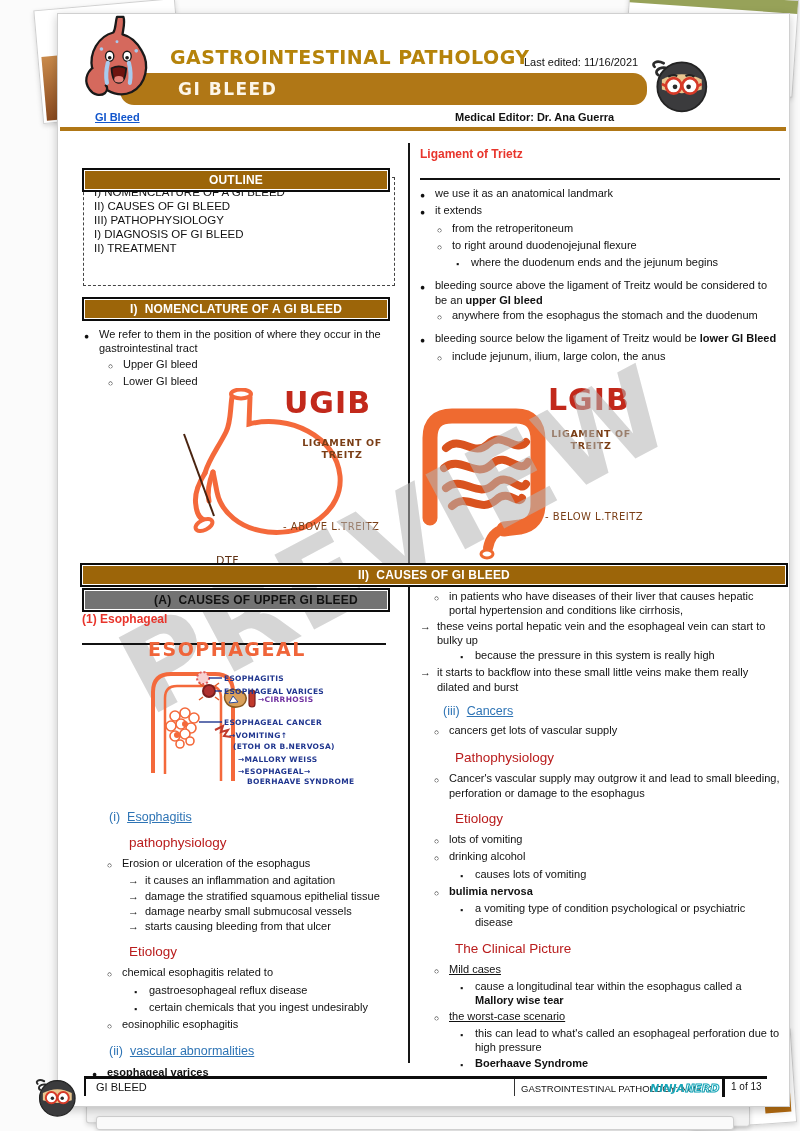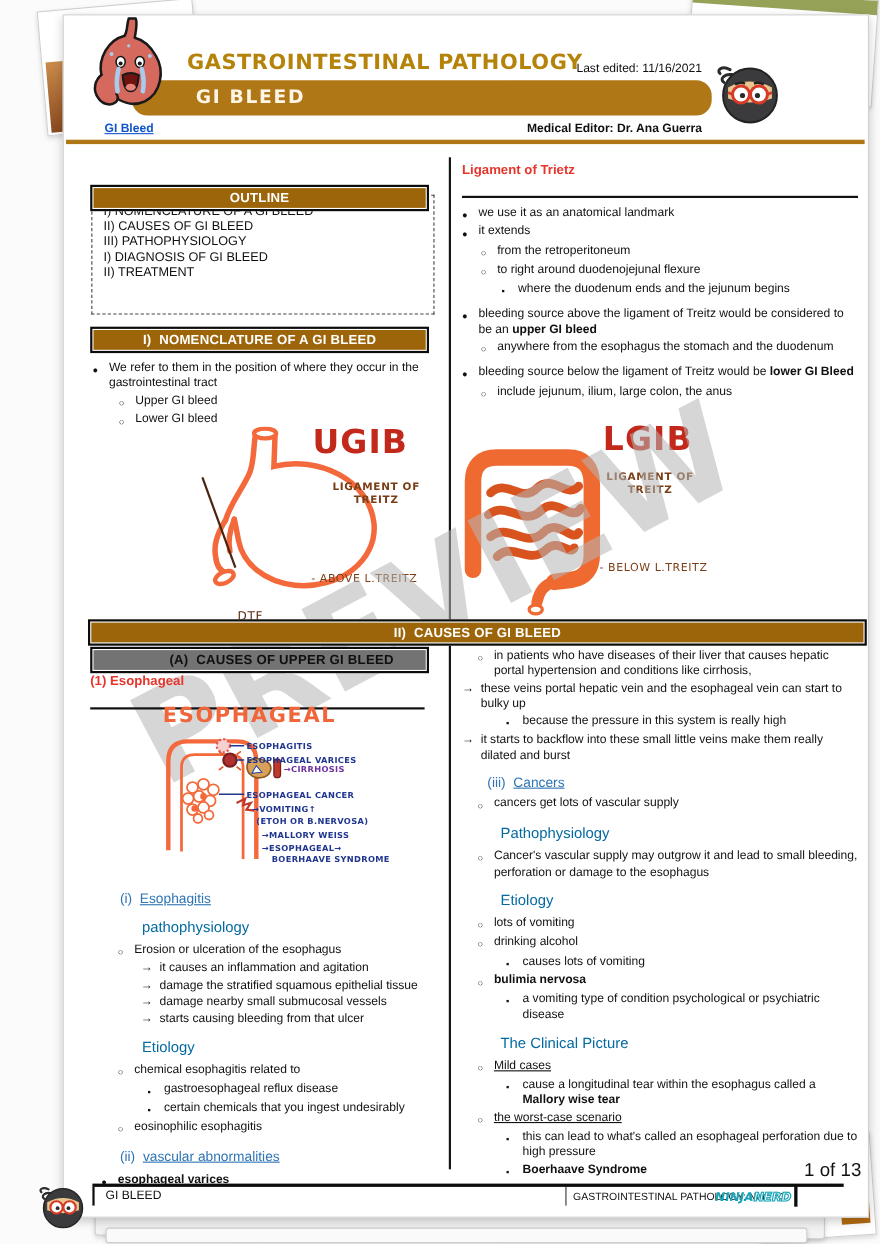--- a/index.html
+++ b/index.html
@@ -20,21 +20,21 @@
   #page{position:absolute;left:57px;top:13px;width:731px;height:1092px;background:#fff;border:1px solid #d0d0d0;box-shadow:0 3px 9px rgba(0,0,0,.22);z-index:1;}
 
   
   #series-title{position:absolute;left:170px;top:46px;font-family:"DejaVu Sans",sans-serif;font-weight:800;font-size:19px;letter-spacing:.5px;color:#b5830a;z-index:5;}
   #last-edited{position:absolute;left:524px;top:56px;font-size:11px;color:#111;z-index:5;}
   #title-pill{position:absolute;left:120px;top:73px;width:527px;height:32px;background:#b07716;border-radius:14px;z-index:4;}
   #title-pill span{display:block;padding-left:58px;line-height:32px;color:#fdf6e8;font-family:"DejaVu Sans",sans-serif;font-weight:800;font-size:17px;letter-spacing:1.5px;}
   #stomach-icon{position:absolute;left:84px;top:12px;width:66px;height:96px;z-index:6;}
   #ninja-header{position:absolute;left:650px;top:56px;width:60px;height:58px;z-index:6;}
   #doc-link{position:absolute;left:95px;top:111px;font-size:11px;font-weight:bold;color:#1155cc;text-decoration:underline;z-index:5;}
-  #editor{position:absolute;left:455px;top:111px;font-size:11px;font-weight:bold;z-index:5;margin-left:24px;}
+  #editor{position:absolute;left:455px;top:111px;font-size:11px;font-weight:bold;z-index:5;}
   #hdr-rule{position:absolute;left:60px;top:127px;width:726px;height:4px;background:#b07716;z-index:5;}
 
   
   #col-divider{position:absolute;left:408px;top:143px;width:2px;height:920px;background:#161616;z-index:2;}
 
   
   .bar{border:2px solid #0c0c0c;background:#fff;padding:1px;position:absolute;z-index:5;}
   .bar-in{background:#9c6509;color:#fff;font-weight:bold;font-size:12px;text-align:center;padding:2px 0;white-space:pre;letter-spacing:.2px;}
   .bar.amber .bar-in{background:#737373;color:#101010;padding-left:40px;}
   #outline-bar{left:82px;top:168px;width:302px;}
@@ -56,21 +56,21 @@
   
   .g-b{padding-left:0;} .g-o{padding-left:17px;} .g-s{padding-left:36px;}
   .n-b{padding-left:0;} .n-o{padding-left:24px;}
   .l-o{padding-left:19px;} .l-a{padding-left:40px;} .l-s{padding-left:46px;} .l-b{padding-left:4px;}
   .r-o{padding-left:14px;} .r-a{padding-left:0;} .r-s{padding-left:40px;}
 
   
   .rhead{color:#e8352c;font-weight:bold;font-size:12px;border-bottom:2px solid #111;padding-bottom:17px;}
   .bhead{color:#2e74b5;font-size:12.5px;margin:10px 0 5px 21px;}
   .bhead .blab{text-decoration:underline;margin-left:7px;}
-  .ghead{color:#0369a1;font-size:13.5px;margin:11px 0 6px 41px;}
+  .ghead{color:#b91c1c;font-size:13.5px;margin:11px 0 6px 41px;}
   #rc-block .ghead{margin-left:35px;}
   #rc-block .bhead{margin-left:23px;}
 
   
   #nom-list{position:absolute;left:84px;top:326px;width:308px;z-index:4;}
   #lig-block{position:absolute;left:420px;top:147px;width:360px;z-index:4;}
   #lig-block .list{margin-top:6px;}
   #eso-head{position:absolute;left:82px;top:612px;width:304px;z-index:4;}
   #lc-block{position:absolute;left:88px;top:800px;width:314px;z-index:4;}
   #rc-block{position:absolute;left:420px;top:588px;width:362px;z-index:4;}
@@ -99,21 +99,21 @@
   
   #f-line{position:absolute;left:84px;top:1076px;width:683px;height:3px;background:#0d0d0d;z-index:5;}
   #f-vbar1{position:absolute;left:84px;top:1079px;width:2px;height:17px;background:#0d0d0d;z-index:5;}
   #f-left{position:absolute;left:96px;top:1081px;font-size:11px;z-index:5;}
   #f-sep{position:absolute;left:514px;top:1079px;width:1px;height:17px;background:#333;z-index:5;}
   #f-right{position:absolute;left:521px;top:1083px;font-size:9.5px;z-index:5;}
   #f-brand{position:absolute;left:650px;top:1082px;font-family:"DejaVu Sans",sans-serif;font-style:italic;font-weight:800;font-size:11px;z-index:5;}
   #f-brand .b1{color:#19a6b8;}
   #f-brand .b2{color:#ffffff;-webkit-text-stroke:1px #19a6b8;text-shadow:0 0 1px #19a6b8;}
   #f-vbar2{position:absolute;left:722px;top:1077px;width:3px;height:20px;background:#0d0d0d;z-index:5;}
-  #f-page{position:absolute;left:731px;top:1054px;font-size:17px;z-index:5;}
+  #f-page{position:absolute;left:731px;top:1081px;font-size:10px;z-index:5;}
   #ninja-footer{position:absolute;left:34px;top:1076px;width:44px;height:42px;z-index:6;}
 </style>
 </head>
 <body>
 
 <div id="canvas">
 
   <div class="bpage" id="bp1">
       <div class="blob"></div>
     </div>

